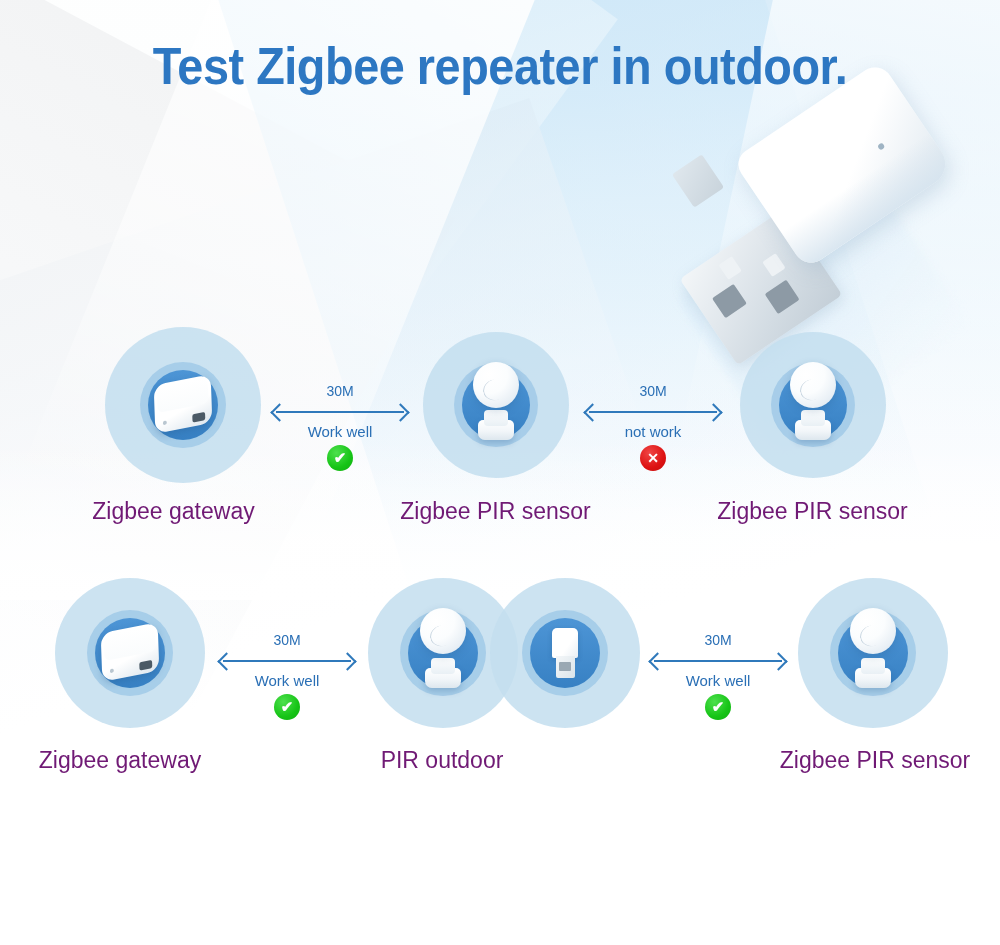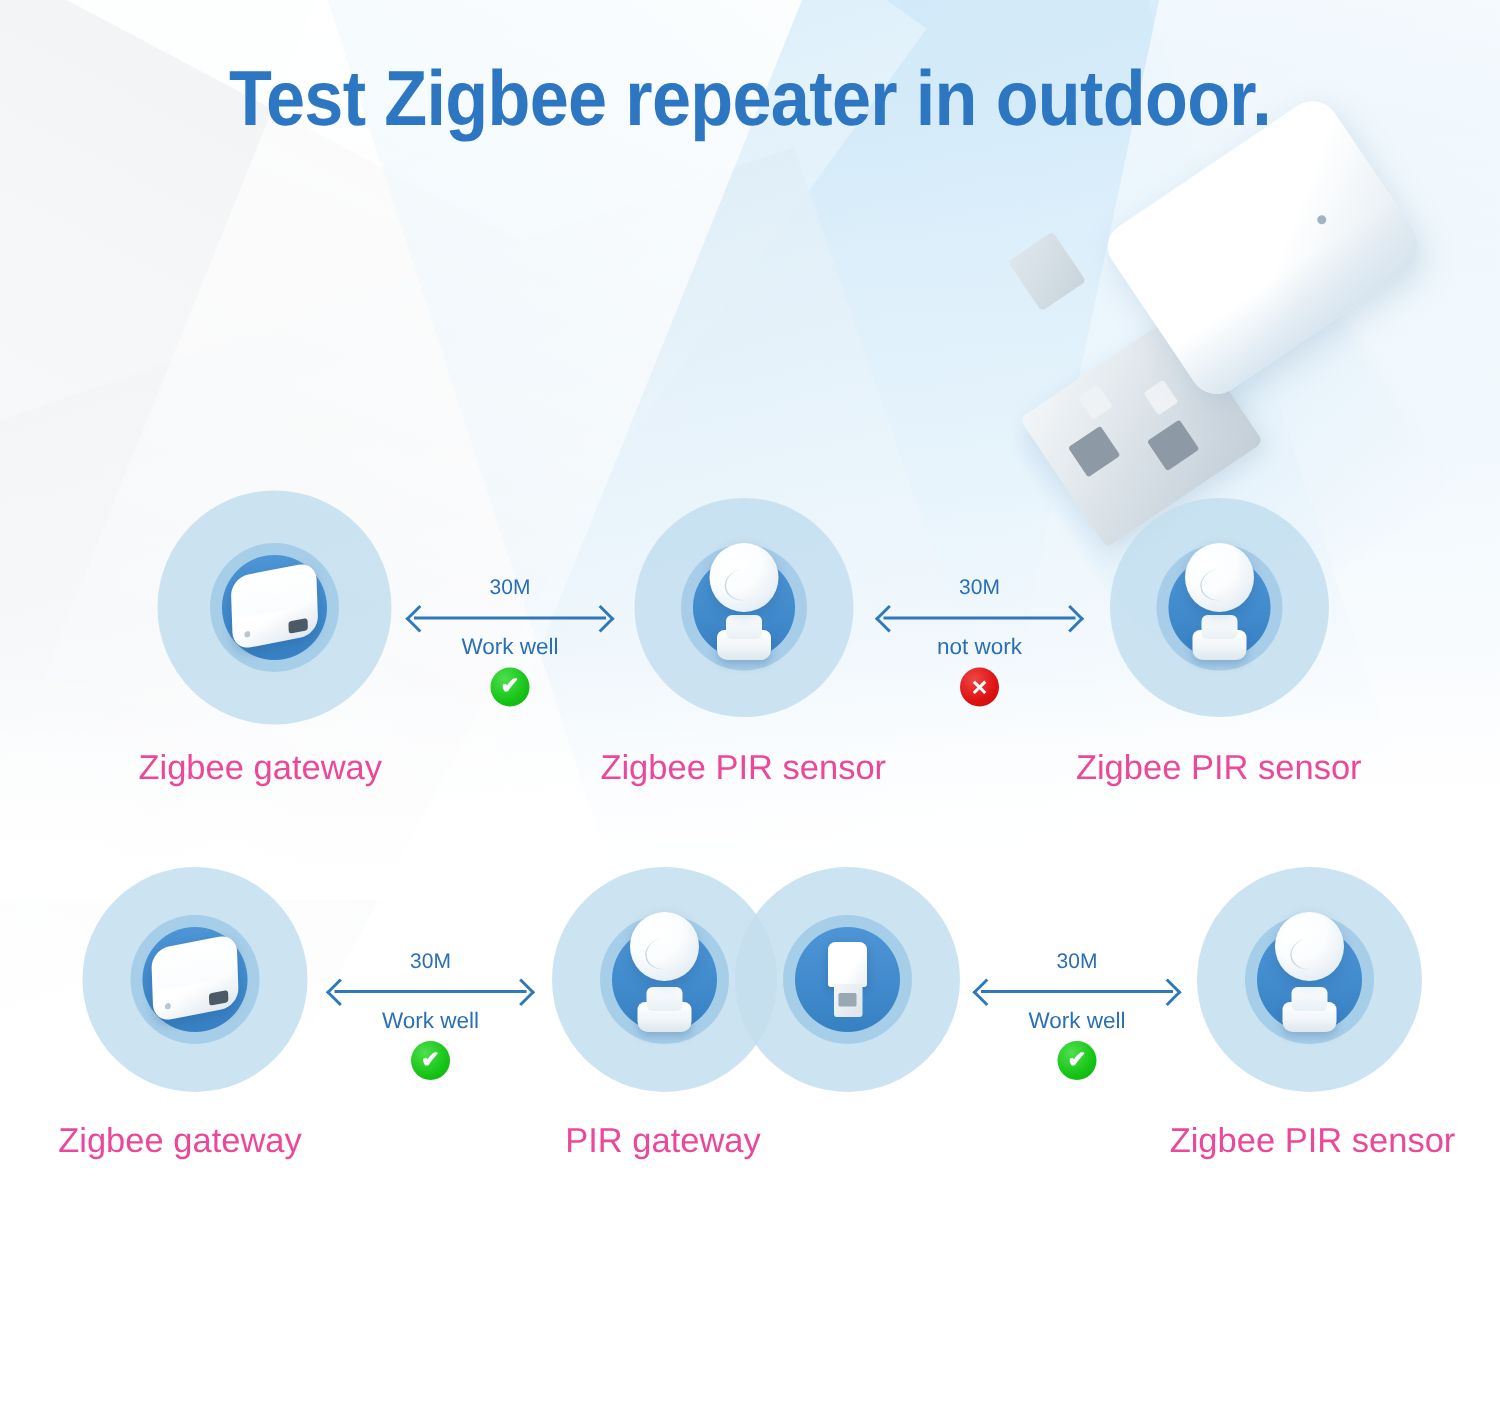--- a/index.html
+++ b/index.html
@@ -349,21 +349,21 @@
     font-family: "Liberation Sans", sans-serif;
   }
   .badge.ok  { background: radial-gradient(circle at 36% 30%, #4de04d, #16c416 60%, #10ad10 100%); }
   .badge.bad { background: radial-gradient(circle at 36% 30%, #f04545, #dd1212 60%, #c20d0d 100%); font-size: 14px; }
 
   
   .caption {
     position: absolute;
     font-family: "Liberation Sans", sans-serif;
     font-size: 23px;
-    color: #ec4899;
+    color: #701a75;
     white-space: nowrap;
     text-align: center;
   }
 </style>
 </head>
 <body>
 
 <div id="page">
 
   <div class="bg-base"></div>
@@ -492,21 +492,21 @@
       <div class="ring-inner-shade" style="left:0; top:0; width:70px; height:70px;"></div>
     </div>
     <div class="dev-pir" style="left:50px; top:30px; width:50px; height:80px;">
       <div class="pir-base"></div>
       <div class="pir-neck"></div>
       <div class="pir-ball">
         <div class="pir-seam"></div>
       </div>
     </div>
   </div>
-  <div class="caption" style="left:332px; top:747px; width:220px;">PIR gateway</div>
+  <div class="caption" style="left:332px; top:747px; width:220px;">PIR outdoor</div>
 
   <div class="node" style="left:490px; top:578px; width:150px; height:150px;">
     <div class="ring-outer" style="left:0; top:0; width:150px; height:150px;"></div>
     <div class="ring-mid" style="left:32px; top:32px; width:86px; height:86px;"></div>
     <div class="ring-inner" style="left:40px; top:40px; width:70px; height:70px;">
       <div class="ring-inner-shade" style="left:0; top:0; width:70px; height:70px;"></div>
     </div>
     <div class="dev-repeater" style="left:50px; top:50px; width:50px; height:52px;">
       <div class="rp-body"></div>
       <div class="rp-metal"></div>

